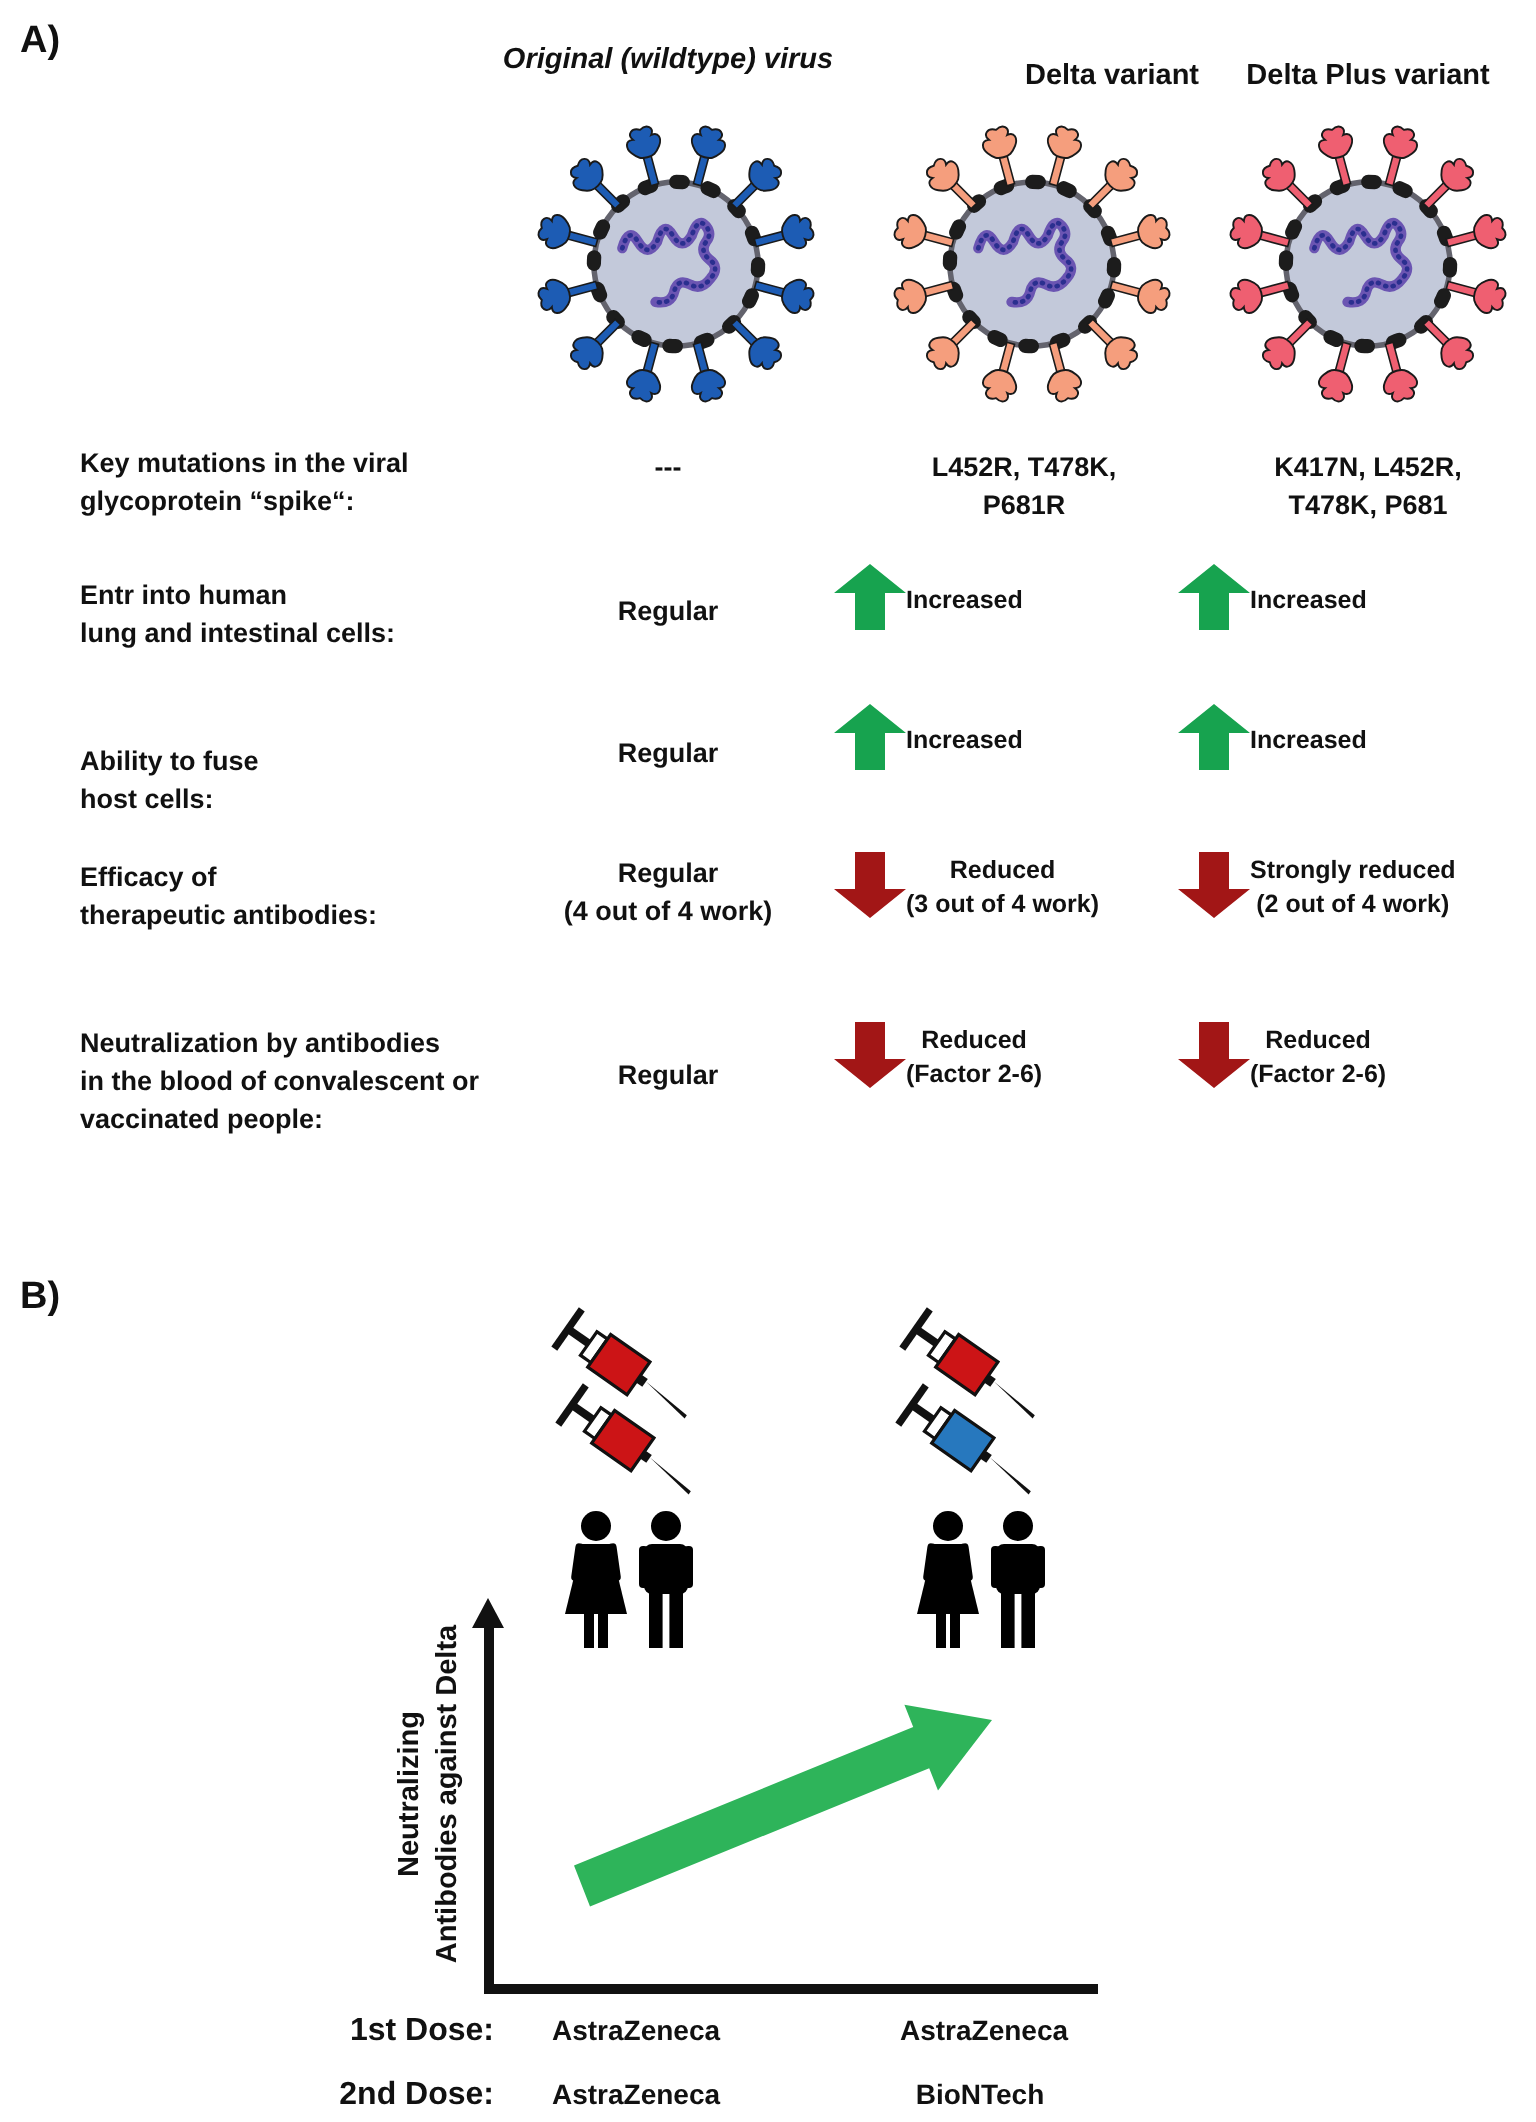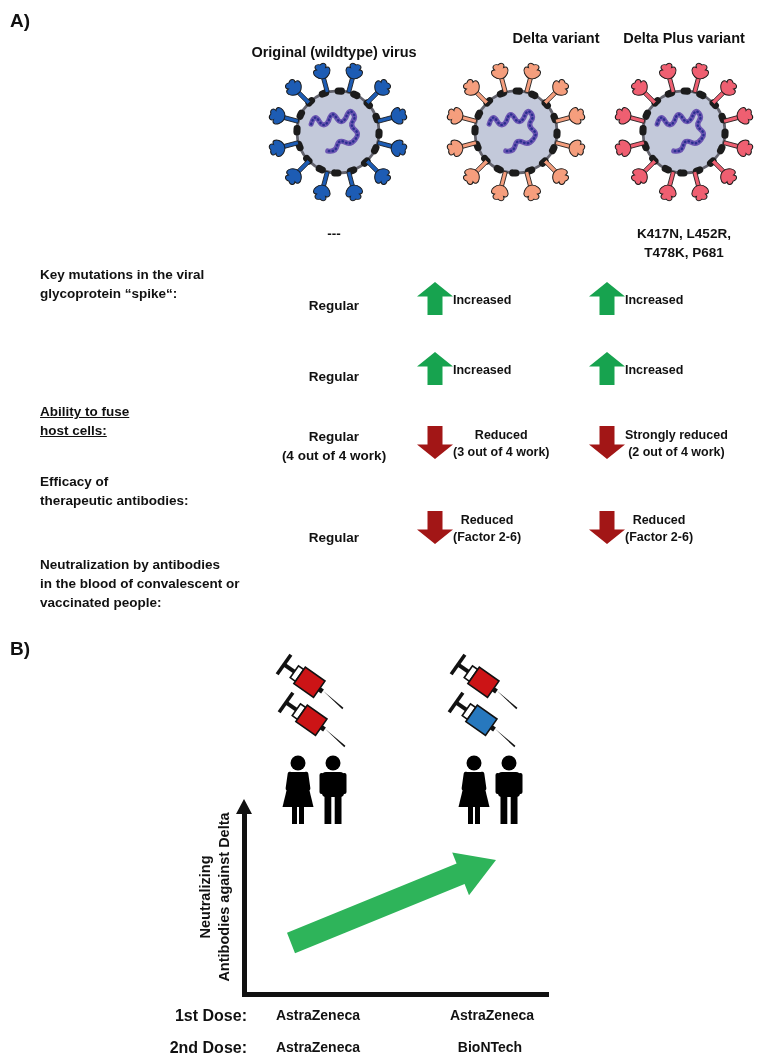--- a/index.html
+++ b/index.html
@@ -1,21 +1,21 @@
 <!DOCTYPE html>
 <html><head>
 <meta charset="utf-8">
 <style>
   html,body{margin:0;padding:0;background:#fff;}
   .canvas{position:relative;width:768px;height:1061px;background:#fff;overflow:hidden;
           font-family:"Liberation Sans",sans-serif;font-weight:bold;color:#111;}
   .abs{position:absolute;}
   .section-label{font-size:19px;}
   .col-header{transform:translateX(-50%);text-align:center;font-size:14.5px;white-space:nowrap;}
-  .row-label{left:40px;width:250px;font-size:13.5px;line-height:19px;white-space:pre-line;margin-top:43px;}
+  .row-label{left:40px;width:250px;font-size:13.5px;line-height:19px;white-space:pre-line;}
   .cell{transform:translateX(-50%);text-align:center;font-size:13.5px;line-height:19px;white-space:pre-line;width:190px;}
   .acell{transform:translateX(-50%);display:flex;flex-direction:row;align-items:center;width:190px;}
   .atext{text-align:center;font-size:12.5px;line-height:16.5px;white-space:pre-line;margin-top:3px;}
   .virus{position:absolute;}
   .virus-wt{color:#1d5cb4;} .virus-delta{color:#f59e7d;} .virus-dplus{color:#ef5f71;}
   .syr{position:absolute;transform:rotate(35deg);} .syr-blue:{color:#2778be;}
   .yaxis{left:242px;top:812px;width:5px;height:185px;background:#111;}
   .yaxis-head{left:236px;top:799px;width:0;height:0;border-left:8.5px solid transparent;
               border-right:8.5px solid transparent;border-bottom:15px solid #111;}
   .xaxis{left:242px;top:992px;width:307px;height:5px;background:#111;}
@@ -77,55 +77,59 @@
         <rect x="-6" y="17" width="5" height="17" fill="#000"></rect>
         <rect x="1" y="17" width="5" height="17" fill="#000"></rect>
       </g>
       <polygon id="arrow-up" points="18,0 36,14.5 25.5,14.5 25.5,33 10.5,33 10.5,14.5 0,14.5"></polygon>
       <polygon id="arrow-down" points="18,33 0,18.5 10.5,18.5 10.5,0 25.5,0 25.5,18.5 36,18.5"></polygon>
     </defs>
   </svg>
 
   <div class="abs section-label" style="left:10px;top:10px;">A)</div>
 
-  <div class="abs col-header" style="left:334px;top:44px;">Original (wildtype) virus</div>
+  <div class="abs col-header" style="left:334px;top:22px;font-style:italic;">Original (wildtype) virus</div>
   <div class="abs col-header" style="left:512px;top:30px;margin-left:44px;">Delta variant</div>
   <div class="abs col-header" style="left:684px;top:30px;">Delta Plus variant</div>
 
   <svg class="virus virus-wt" style="left:263px;top:57px;" width="150" height="150" viewBox="-95 -95 190 190">
       <use href="#virion"></use>
     </svg>
   <svg class="virus virus-delta" style="left:441px;top:57px;" width="150" height="150" viewBox="-95 -95 190 190">
       <use href="#virion"></use>
     </svg>
   <svg class="virus virus-dplus" style="left:609px;top:57px;" width="150" height="150" viewBox="-95 -95 190 190">
       <use href="#virion"></use>
     </svg>
 
   <div class="abs row-label" style="top:222px;">Key mutations in the viral
 glycoprotein “spike“:</div>
   <div class="abs cell" style="left:334px;top:224px;">---</div>
+  <div class="abs cell" style="left:512px;top:224px;">L452R, T478K,
+P681R</div>
   <div class="abs cell" style="left:684px;top:224px;">K417N, L452R,
 T478K, P681</div>
 
+  <div class="abs row-label" style="top:288px;">Entr into human
+lung and intestinal cells:</div>
   <div class="abs cell" style="left:334px;top:296px;">Regular</div>
   <div class="abs acell" style="left:512px;top:282px;">
     <svg width="36" height="33" viewBox="0 0 36 33">
         <use href="#arrow-up" fill="#17a34f"></use>
       </svg>
     <div class="atext">Increased</div>
   </div>
   <div class="abs acell" style="left:684px;top:282px;">
     <svg width="36" height="33" viewBox="0 0 36 33">
         <use href="#arrow-up" fill="#17a34f"></use>
       </svg>
     <div class="atext">Increased</div>
   </div>
 
-  <div class="abs row-label" style="top:359px;text-decoration:underline;">Ability to fuse
+  <div class="abs row-label" style="top:371px;">Ability to fuse
 host cells:</div>
   <div class="abs cell" style="left:334px;top:367px;">Regular</div>
   <div class="abs acell" style="left:512px;top:352px;">
     <svg width="36" height="33" viewBox="0 0 36 33">
         <use href="#arrow-up" fill="#17a34f"></use>
       </svg>
     <div class="atext">Increased</div>
   </div>
   <div class="abs acell" style="left:684px;top:352px;">
     <svg width="36" height="33" viewBox="0 0 36 33">

